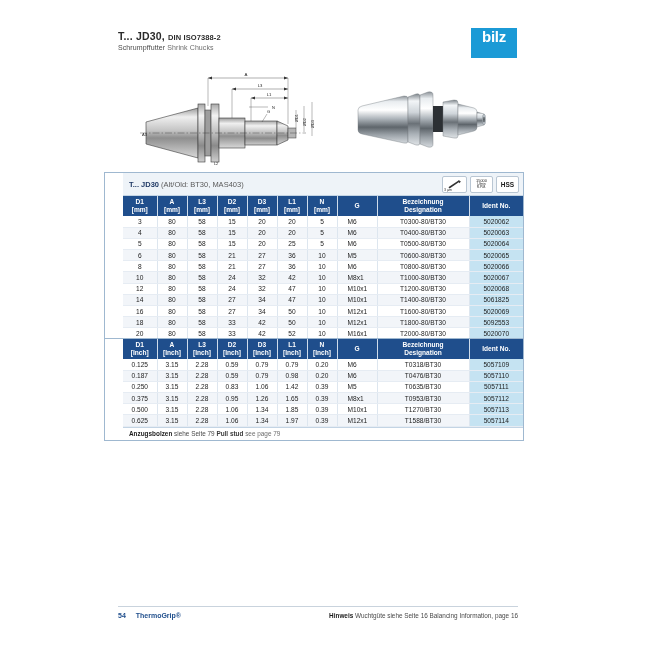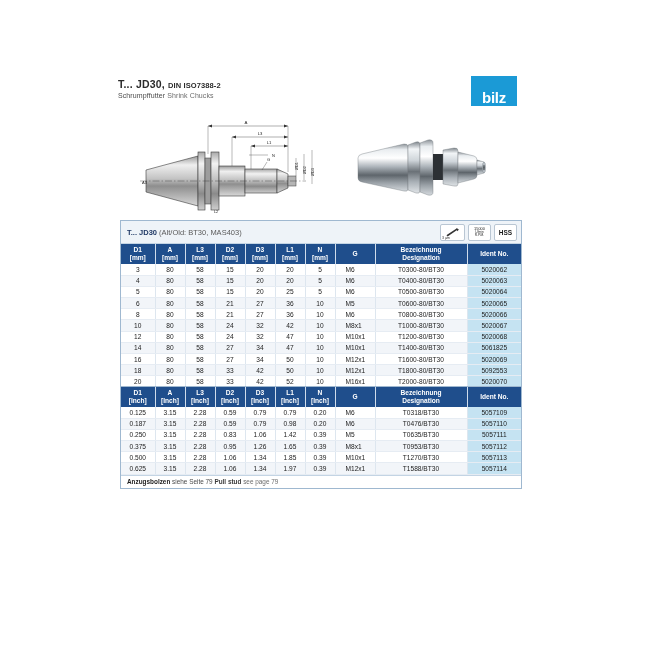--- a/index.html
+++ b/index.html
@@ -4,42 +4,42 @@
 <style>
   html, body { margin:0; padding:0; }
   body {
     width:645px; height:645px;
     background:#ffffff;
     font-family:"Liberation Sans", sans-serif;
     color:#1c1c1c;
     overflow:hidden;
     position:relative;
   }
-  .page { position:absolute; inset:0;margin-top:48px; }
+  .page { position:absolute; inset:0; }
 
   
   .head-title { position:absolute; left:118px; top:30px; }
   .head-title .t1 { font-size:10.5px; color:#2a2a2a; letter-spacing:.2px; }
   .head-title .t1 b { font-weight:bold; }
   .head-title .t1 .din { font-size:7.5px; font-weight:bold; letter-spacing:.1px; }
   .head-title .t2 { font-size:7px; color:#4a4a4a; margin-top:2px; letter-spacing:.1px; }
   .head-title .t2 .en { color:#6d6d6d; }
 
   .logo { position:absolute; left:471px; top:28px; width:46px; height:30px;
-          background:#1b9ad6; display:flex; align-items:flex-end; justify-content:center; }
+          background:#1b9ad6; display:flex; align-items:flex-start; justify-content:center; }
   .logo span { color:#fff; font-size:15px; font-weight:bold; letter-spacing:-.3px; }
 
   
   .illus { position:absolute; left:118px; top:66px; width:400px; height:100px; }
   .drawing { position:absolute; left:18px; top:0; width:190px; height:100px; }
   .render { position:absolute; left:232px; top:22px; width:140px; height:62px; }
 
   
-  .tbl { position:absolute; left:120px; width:400px;
-         border:1px solid #9fb8d0; background:#fff; }
+  .tbl { position:absolute; left:104px; width:400px;
+         border:1px solid #9fb8d0; background:#fff;padding-left:18px; }
   .tbl-1 { top:172px; }
   .tbl-2 { top:338px; }
 
   .tbl-cap {
     height:22px; background:#eef3f8;
     display:flex; align-items:center; padding:0 4px 0 6px;
     border-bottom:1px solid #c3d4e4;
   }
   .cap-txt { font-size:7.5px; color:#1f3864; white-space:nowrap; }
   .cap-txt b { font-weight:bold; }

